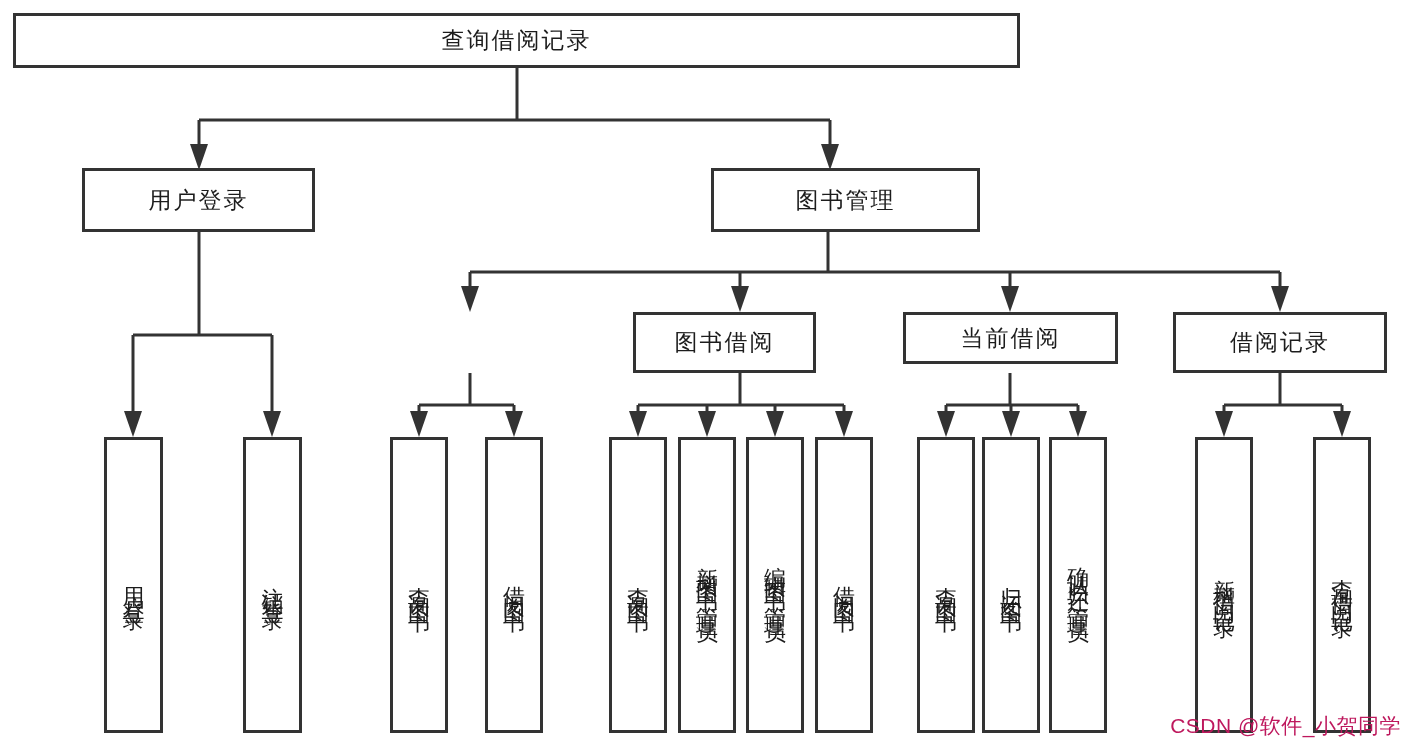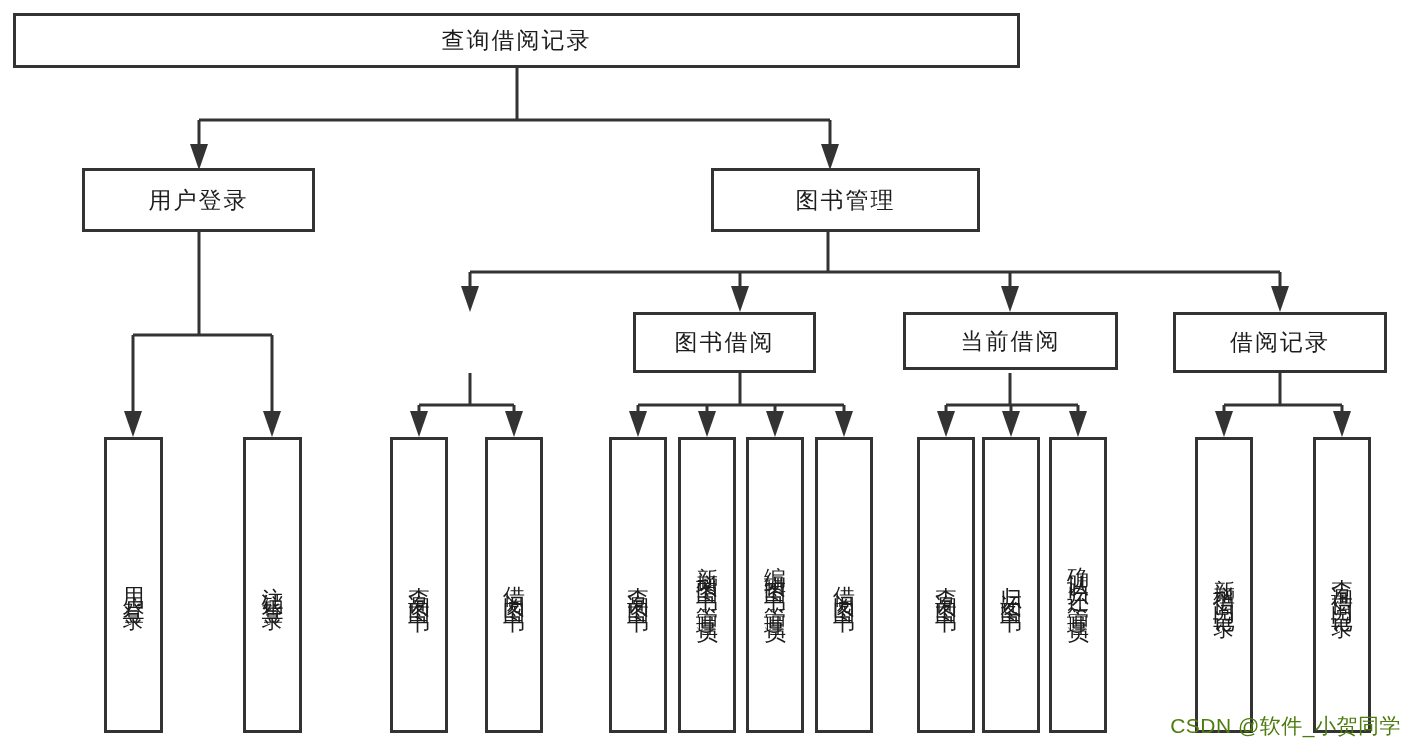--- a/index.html
+++ b/index.html
@@ -36,21 +36,21 @@
     font-size:22px;
     letter-spacing:8px;
     line-height:1;
   }
   .watermark{
     position:absolute;
     top:712px;
     right:4px;
     font-size:21px;
     letter-spacing:0.5px;
-    color:#4d7c0f;
+    color:#be185d;
     z-index:10;
     white-space:nowrap;
   }
 </style>
 </head>
 <body>
 
 <div class="canvas">
 
   <svg class="wires" width="1405" height="747" viewBox="0 0 1405 747" xmlns="http://www.w3.org/2000/svg">
@@ -123,21 +123,21 @@
       <polygon points="1333,411 1351,411 1342,437"></polygon>
     </g>
   </svg>
 
   <div class="node h" style="left:13px;top:13px;width:1007px;height:55px">查询借阅记录</div>
 
   <div class="node h" style="left:82px;top:168px;width:233px;height:64px">用户登录</div>
   <div class="node h" style="left:711px;top:168px;width:269px;height:64px">图书管理</div>
 
   <div class="node h" style="left:633px;top:312px;width:183px;height:61px">图书借阅</div>
-  <div class="node h" style="left:903px;top:312px;width:215px;height:58px">当前借阅</div>
+  <div class="node h" style="left:903px;top:312px;width:215px;height:52px">当前借阅</div>
   <div class="node h" style="left:1173px;top:312px;width:214px;height:61px">借阅记录</div>
 
   <div class="node v" style="left:104px;top:437px;width:59px;height:296px">用户登录</div>
   <div class="node v" style="left:243px;top:437px;width:59px;height:296px">注销登录</div>
 
   <div class="node v" style="left:390px;top:437px;width:58px;height:296px">查询图书</div>
   <div class="node v" style="left:485px;top:437px;width:58px;height:296px">借阅图书</div>
 
   <div class="node v" style="left:609px;top:437px;width:58px;height:296px">查询图书</div>
   <div class="node v" style="left:678px;top:437px;width:58px;height:296px">新增图书（管理员）</div>

